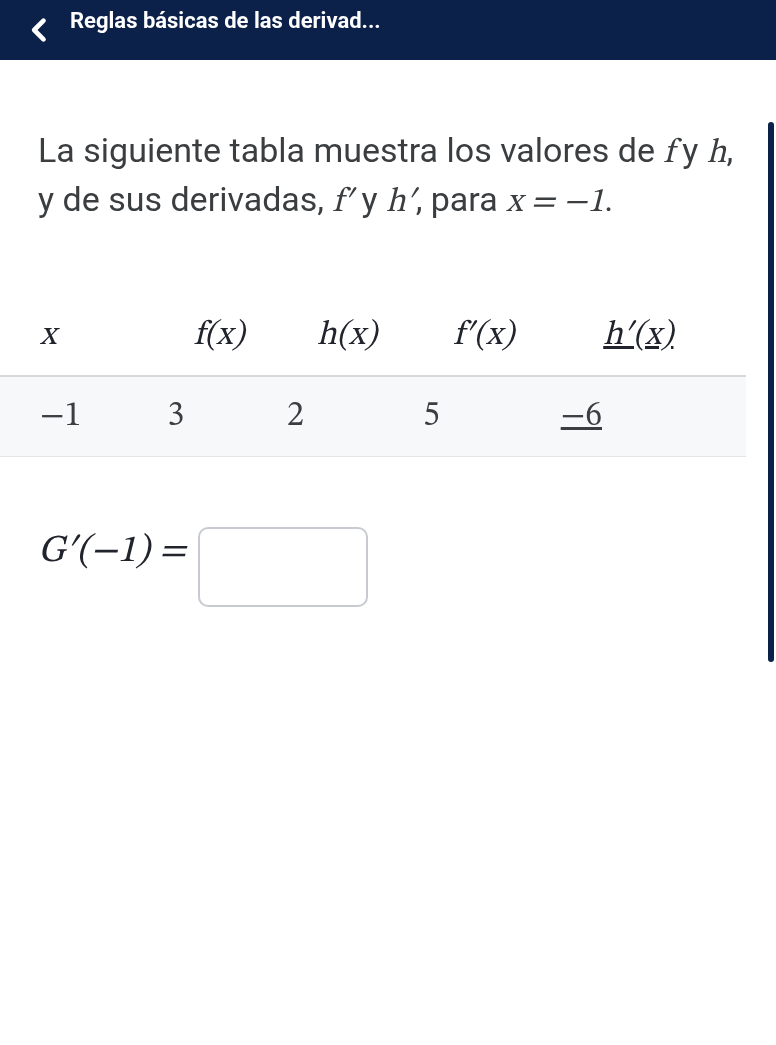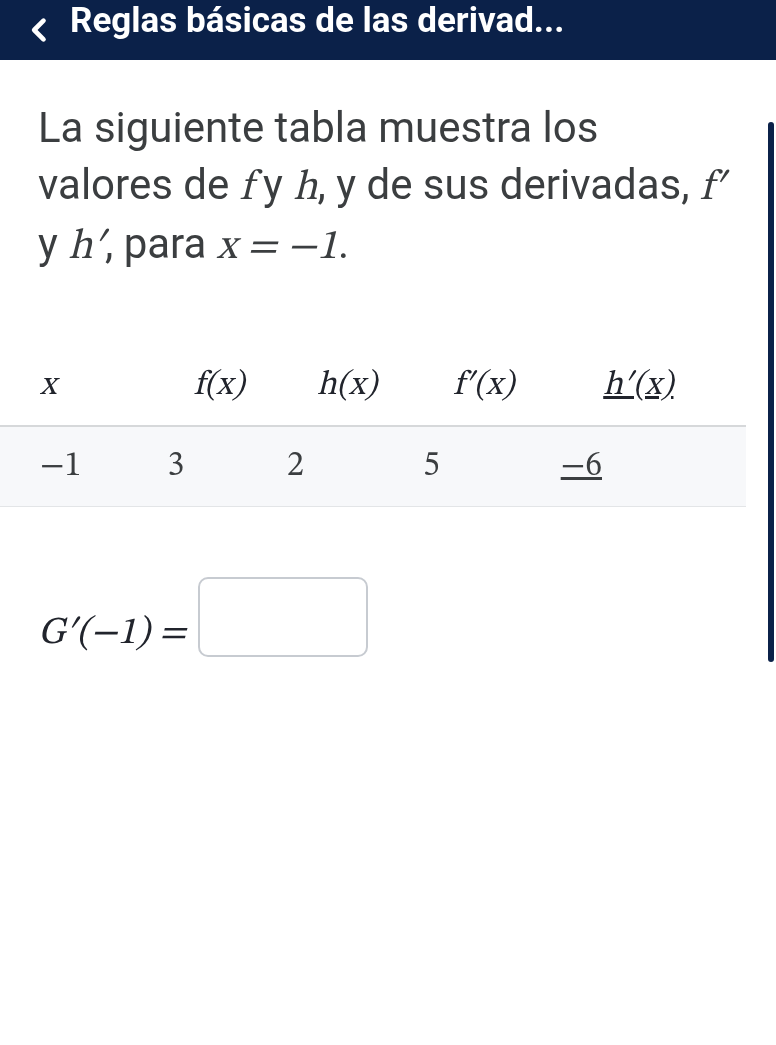--- a/index.html
+++ b/index.html
@@ -14,44 +14,45 @@
     position: relative;
   }
   .back-chevron {
     width: 40px; height: 40px;
     display: flex; align-items: center; justify-content: center;
     margin-right: 10px;
     flex: 0 0 auto;
   }
   .back-chevron svg { display: block; }
   .header-title {
-    font-size: 35px;
+    font-size: 22px;
     font-weight: 700;
     white-space: nowrap;
     overflow: hidden;
     text-overflow: ellipsis;
     flex: 1 1 auto;
     margin-top: -20px;
   }
   .content {
     padding: 40px 30px 30px 38px;
     height: calc(1045px - 60px);
     overflow-y: auto;
     position: relative;
   }
   .content::-webkit-scrollbar { width: 8px; }
   .content::-webkit-scrollbar-thumb { background: #1d2d44; border-radius: 4px; }
   .content::-webkit-scrollbar-track { background: transparent; }
   .intro {
-    font-size: 42px;
+    font-size: 34px;
     line-height: 1.35;
     color: #3b3e40;
     margin-bottom: 70px;
     font-weight: 400;
     padding-right: 10px;
+    margin-top: 28px;
   }
   .mi { font-family: "STIX Two Math", "Latin Modern Math", "Cambria Math", Georgia, serif; font-style: italic; }
   table.data {
     width: 100%;
     border-collapse: collapse;
     font-size: 32px;
     margin-bottom: 70px;
     margin-left: -38px;
     width: calc(100% + 38px + 0px);
   }
@@ -67,21 +68,21 @@
   table.data thead th { font-family: "STIX Two Math", "Latin Modern Math", "Cambria Math", Georgia, serif; font-style: italic; font-size: 34px; }
   .def {
     font-size: 34px;
     line-height: 1.45;
     color: #3b3e40;
     margin-bottom: 60px;
     font-weight: 400;
   }
   .answer-row {
     display: flex;
-    align-items: flex-end;
+    align-items: flex-start;
     gap: 12px;
     margin-bottom: 40px;
   }
   .answer-label {
     font-size: 38px;
     font-family: "STIX Two Math", "Latin Modern Math", "Cambria Math", Georgia, serif;
   }
   .answer-input {
     width: 170px;
     height: 80px;

